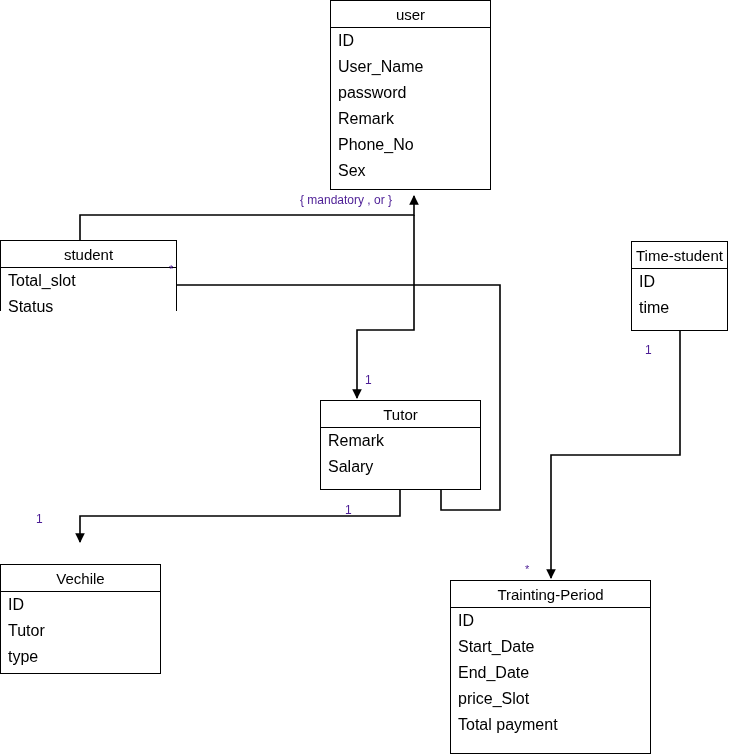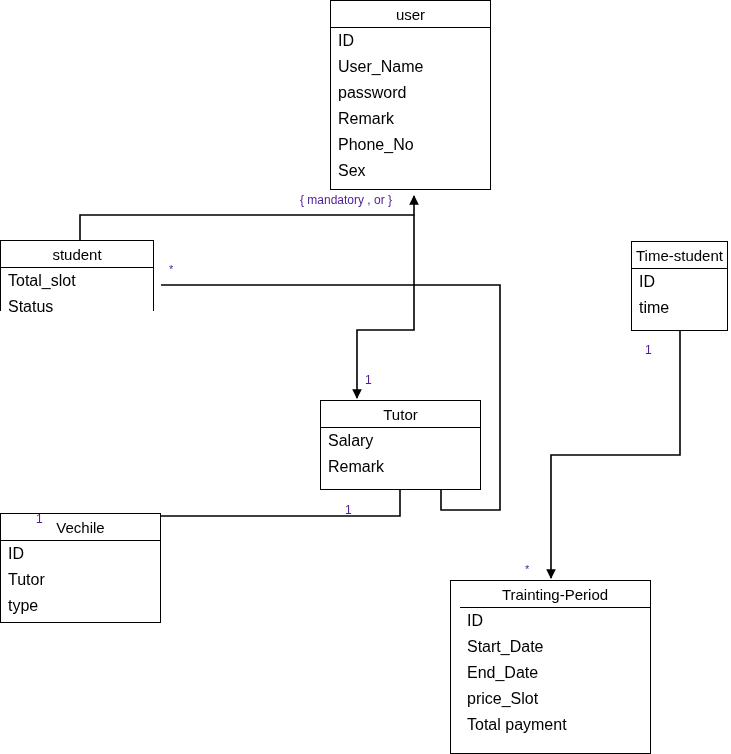--- a/index.html
+++ b/index.html
@@ -109,54 +109,54 @@
     <div class="entity-attrs">
       <div class="attr">ID</div>
       <div class="attr">User_Name</div>
       <div class="attr"> password</div>
       <div class="attr">Remark</div>
       <div class="attr">Phone_No</div>
       <div class="attr">Sex</div>
     </div>
   </div>
 
-  <div class="entity" style="left:0px; top:240px; width:154px; height:71px;">
+  <div class="entity" style="left:0px; top:240px; width:177px; height:71px;">
     <div class="entity-title">student</div>
     <div class="entity-attrs">
       <div class="attr">Total_slot</div>
       <div class="attr">Status</div>
     </div>
   </div>
 
   <div class="entity" style="left:631px; top:241px; width:97px; height:90px;">
     <div class="entity-title">Time-student</div>
     <div class="entity-attrs">
       <div class="attr">ID</div>
       <div class="attr">time</div>
     </div>
   </div>
 
   <div class="entity" style="left:320px; top:400px; width:161px; height:90px;">
     <div class="entity-title">Tutor</div>
     <div class="entity-attrs">
+      <div class="attr">Remark</div>
       <div class="attr">Salary</div>
-      <div class="attr">Remark</div>
     </div>
   </div>
 
-  <div class="entity" style="left:0px; top:513px; width:161px; height:110px;">
+  <div class="entity" style="left:0px; top:564px; width:161px; height:110px;">
     <div class="entity-title">Vechile</div>
     <div class="entity-attrs">
       <div class="attr">ID</div>
       <div class="attr">Tutor</div>
       <div class="attr">type</div>
     </div>
   </div>
 
-  <div class="entity" style="left:450px; top:580px; width:201px; height:174px;padding-left:9px;">
+  <div class="entity" style="left:450px; top:580px; width:201px; height:174px;">
     <div class="entity-title">Trainting-Period</div>
     <div class="entity-attrs">
       <div class="attr">ID</div>
       <div class="attr">Start_Date</div>
       <div class="attr">End_Date</div>
       <div class="attr">price_Slot</div>
       <div class="attr">Total payment</div>
     </div>
   </div>
 

